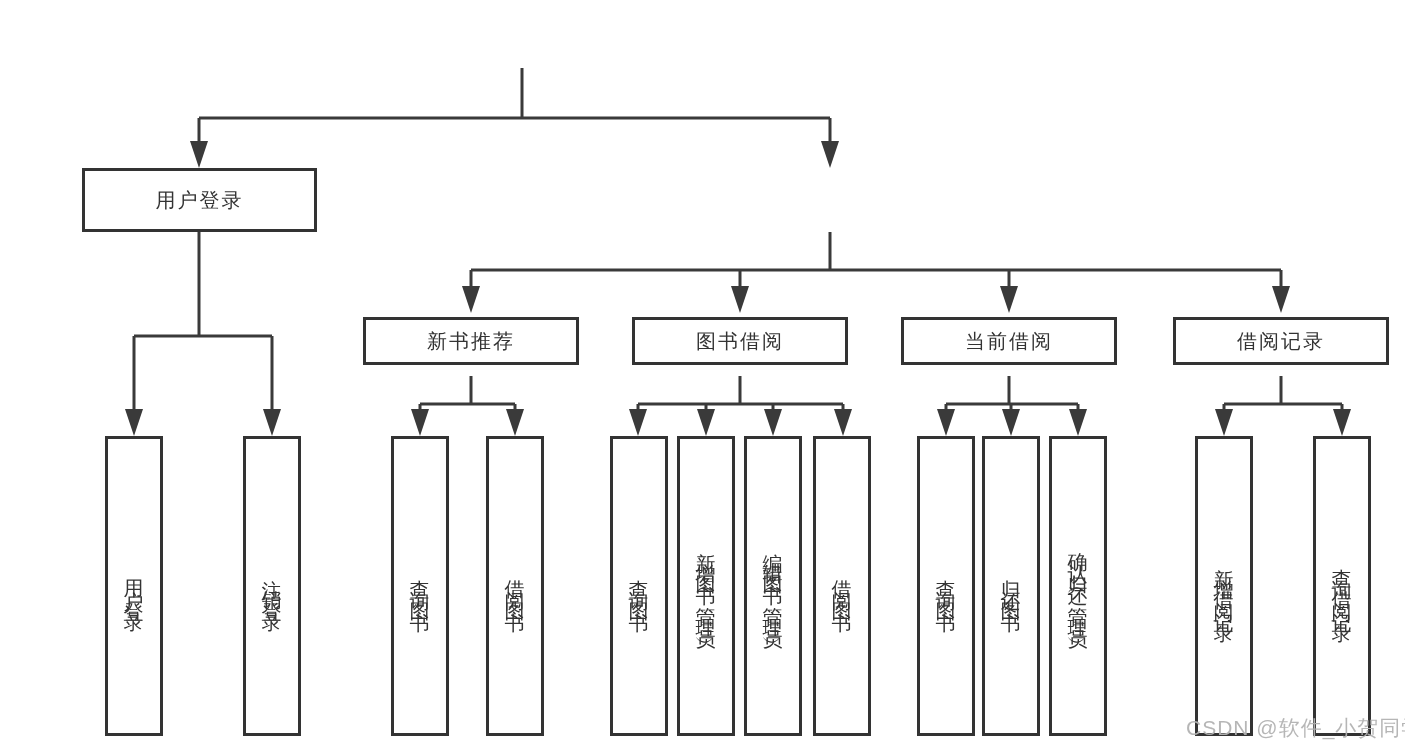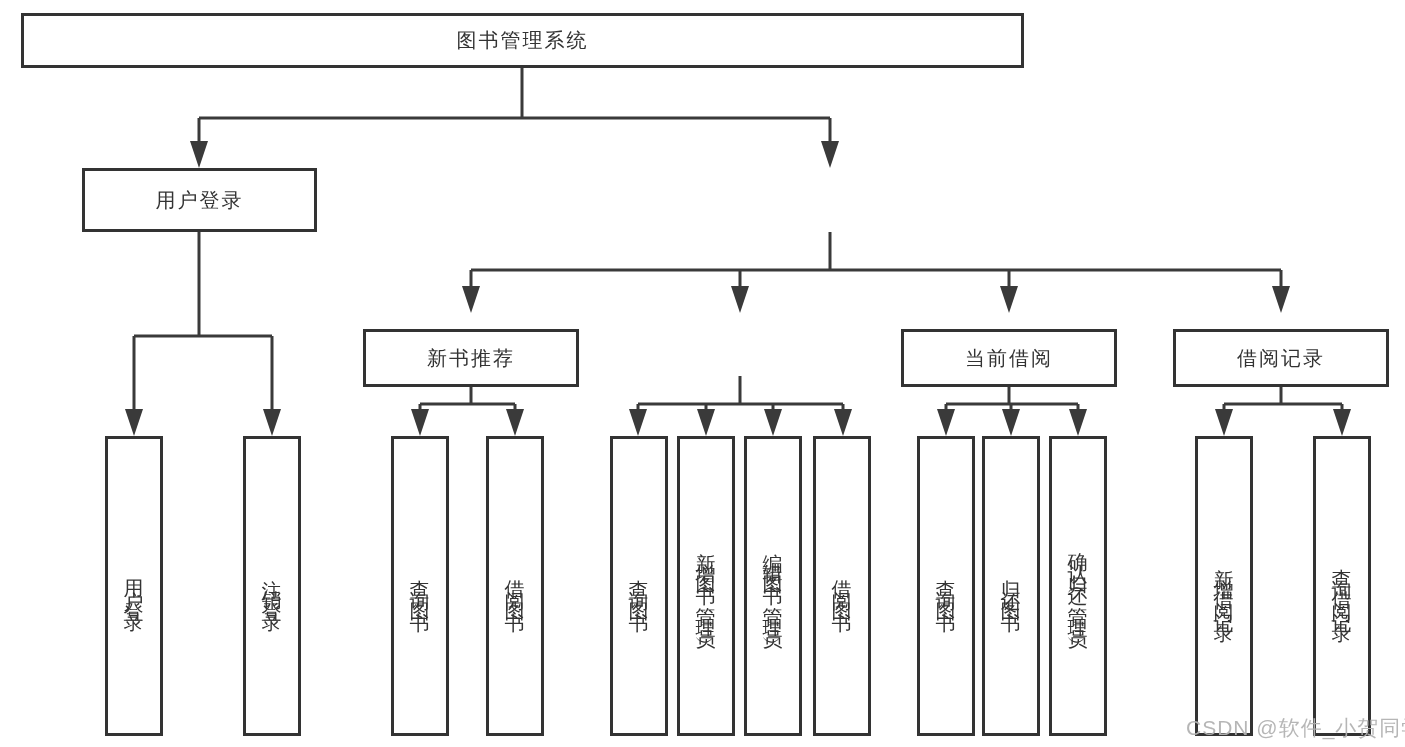--- a/index.html
+++ b/index.html
@@ -23,21 +23,21 @@
     display: flex;
     align-items: center;
     justify-content: center;
     font-size: 20px;
     letter-spacing: 2px;
     color: var(--text, #333333);
     white-space: nowrap;
   }
   .hbox-root  { left: 21px;  top: 13px;  width: 1003px; height: 55px; }
   .hbox-l2    { top: 168px; width: 235px; height: 64px; }
-  .hbox-l3    { top: 329px; width: 216px; height: 58px; }
+  .hbox-l3    { top: 317px; width: 216px; height: 48px; }
   .vbox       { top: 436px; width: 58px;  height: 300px; }
   .vtext {
     writing-mode: vertical-rl;
     text-orientation: mixed;
     font-size: 20px;
     line-height: 1;
     letter-spacing: 11px;
     white-space: nowrap;
   }
   .watermark {
@@ -79,25 +79,25 @@
     <polygon class="arrow" points="697,409 715,409 706,436"></polygon>
     <polygon class="arrow" points="764,409 782,409 773,436"></polygon>
     <polygon class="arrow" points="834,409 852,409 843,436"></polygon>
     <polygon class="arrow" points="937,409 955,409 946,436"></polygon>
     <polygon class="arrow" points="1002,409 1020,409 1011,436"></polygon>
     <polygon class="arrow" points="1069,409 1087,409 1078,436"></polygon>
     <polygon class="arrow" points="1215,409 1233,409 1224,436"></polygon>
     <polygon class="arrow" points="1333,409 1351,409 1342,436"></polygon>
   </svg>
 
-  <div class="box hbox-root">图书管理系统</div>
 
   <div class="box hbox-l2" style="left:82px">用户登录</div>
 
   <div class="box hbox-l3" style="left:363px">新书推荐</div>
+  <div class="box hbox-l3" style="left:632px">图书借阅</div>
   <div class="box hbox-l3" style="left:901px">当前借阅</div>
   <div class="box hbox-l3" style="left:1173px">借阅记录</div>
 
   <div class="box vbox" style="left:105px">
     <span class="vtext">用户登录</span>
   </div>
   <div class="box vbox" style="left:243px">
     <span class="vtext">注销登录</span>
   </div>
 

